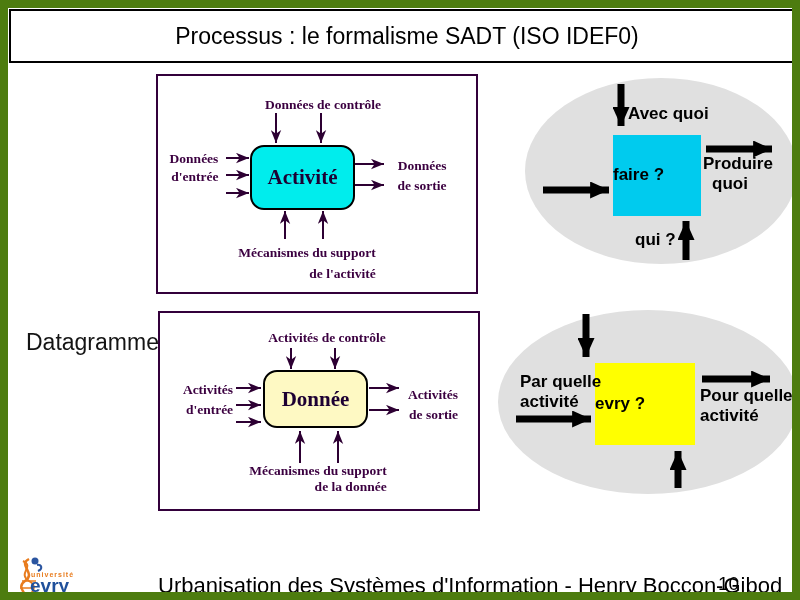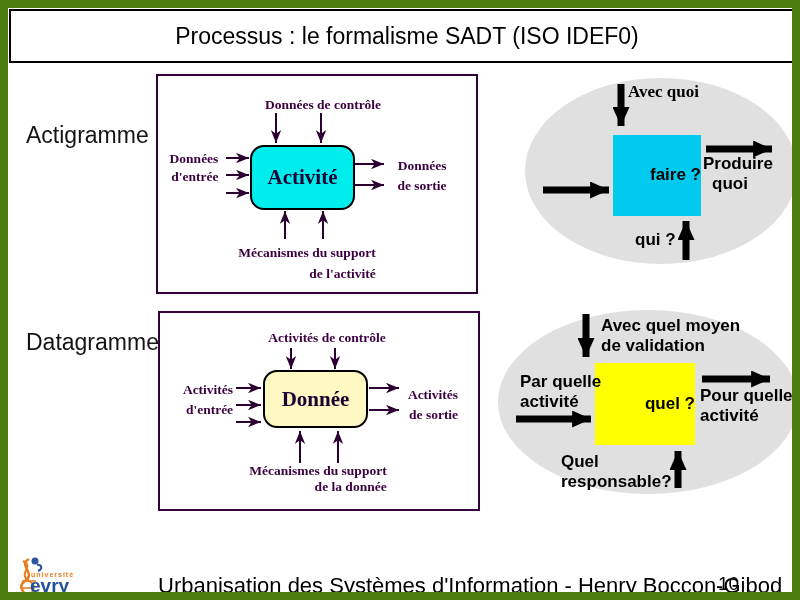--- a/index.html
+++ b/index.html
@@ -17,21 +17,21 @@
   
   .section-label{font-size:23px;color:#141414;white-space:nowrap;}
   
   .frame{border:2px solid #33003b;box-sizing:border-box;background:#fff;}
   .sadt-box{border:2px solid #000;box-sizing:border-box;border-radius:14px;display:flex;align-items:center;justify-content:center;z-index:3;}
   .sadt-box-label{font-family:"Liberation Serif",serif;font-weight:bold;font-size:21px;color:#1d0033;white-space:nowrap;}
   .sadt-label{font-family:"Liberation Serif",serif;font-weight:bold;font-size:13.5px;color:#3b0040;white-space:nowrap;z-index:6;}
   .lh18{line-height:18px}.lh20{line-height:20px}.lh21{line-height:21px}.lh16{line-height:16px}
   
   .bubble{background:#e0e0e0;border-radius:50%;z-index:1;}
-  .q-square{display:flex;align-items:center;justify-content:flex-end;z-index:3;}
+  .q-square{display:flex;align-items:center;justify-content:flex-start;z-index:3;}
   .q{font-weight:bold;font-size:17px;color:#000;white-space:nowrap;z-index:6;line-height:1.18;}
   .q-indent{padding-left:9px;}
   
   .footer-text{font-size:22px;color:#000;text-align:left;white-space:nowrap;}
   .page-number{font-size:19px;color:#000;}
   
   .logo-univ{font-size:7px;font-weight:bold;color:#e87c1e;letter-spacing:1px;white-space:nowrap;}
   .logo-name{font-size:19px;font-weight:bold;color:#20509b;line-height:15px;white-space:nowrap;}
   .logo-strip{width:34px;height:5px;background:#e87c1e;border-radius:2px;}
   svg.overlay{position:absolute;left:0;top:0;z-index:4;pointer-events:none;}
@@ -40,21 +40,20 @@
 </style>
 </head>
 <body>
 
 <div id="slide">
 
   <div class="abs title-box">
     <div class="abs title-text">Processus : le formalisme SADT (ISO IDEF0)</div>
   </div>
 
-  <div class="abs section-label" style="left:18px;top:114px;">Actigramme</div>
   <div class="abs section-label" style="left:18px;top:321px;">Datagramme</div>
 
   <div class="abs frame" style="left:148px;top:66px;width:322px;height:220px;"></div>
   <div class="abs sadt-label cx" style="left:315px;top:89px;">Données de contrôle</div>
   <div class="abs sadt-label cx lh18" style="left:186px;top:142px;">
     <div>Données</div>
     <div>d'entrée</div>
   </div>
   <div class="abs sadt-box" style="left:242px;top:137px;width:105px;height:65px;background:#00eded;">
     <span class="sadt-box-label">Activité</span>
@@ -62,21 +61,21 @@
   <div class="abs sadt-label cx lh20" style="left:414px;top:148px;">
     <div>Données</div>
     <div>de sortie</div>
   </div>
   <div class="abs sadt-label cx lh21" style="left:299px;top:234px;">
     <div>Mécanismes du support</div>
     <div>de l'activité</div>
   </div>
 
   <div class="abs bubble" style="left:517px;top:70px;width:272px;height:186px;"></div>
-  <div class="abs q" style="left:620px;top:74px;font-family:Liberation Serif, serif;">Avec quoi</div>
+  <div class="abs q" style="left:620px;top:96px;">Avec quoi</div>
   <div class="abs q-square" style="left:605px;top:127px;width:88px;height:81px;background:#00cbee;">
     <span class="q">faire ?</span>
   </div>
   <div class="abs q" style="left:695px;top:146px;">
     <div>Produire</div>
     <div class="q-indent">quoi</div>
   </div>
   <div class="abs q" style="left:627px;top:222px;">qui ?</div>
 
   <div class="abs frame" style="left:150px;top:303px;width:322px;height:200px;"></div>
@@ -91,38 +90,30 @@
   <div class="abs sadt-label cx lh20" style="left:425px;top:377px;">
     <div>Activités</div>
     <div>de sortie</div>
   </div>
   <div class="abs sadt-label cx lh16" style="left:310px;top:455px;">
     <div>Mécanismes du support</div>
     <div>de la donnée</div>
   </div>
 
   <div class="abs bubble" style="left:490px;top:302px;width:300px;height:184px;"></div>
-  <div class="abs q" style="left:593px;top:308px;">
-    <div>Avec quel moyen</div>
-    <div>de validation</div>
-  </div>
   <div class="abs q" style="left:512px;top:364px;">
     <div>Par quelle</div>
     <div>activité</div>
   </div>
   <div class="abs q-square" style="left:587px;top:355px;width:100px;height:82px;background:#ffff00;">
-    <span class="q">quel ?</span>
+    <span class="q">evry ?</span>
   </div>
   <div class="abs q" style="left:692px;top:378px;">
     <div>Pour quelle</div>
     <div>activité</div>
-  </div>
-  <div class="abs q" style="left:553px;top:444px;">
-    <div>Quel</div>
-    <div>responsable?</div>
   </div>
 
   <svg class="overlay" width="800" height="600" viewBox="0 0 800 600">
     <defs>
       <marker id="ah-thin" viewBox="0 0 10 8" refX="10" refY="4" markerWidth="13" markerHeight="11" orient="auto" markerUnits="userSpaceOnUse">
         <path d="M0,0 L10,4 L0,8 L2.8,4 Z" fill="#2d0033"></path>
       </marker>
       <marker id="ah-thick" viewBox="0 0 10 9" refX="10" refY="4.5" markerWidth="19" markerHeight="17" orient="auto" markerUnits="userSpaceOnUse">
         <path d="M0,0 L10,4.5 L0,9 Z" fill="#000"></path>
       </marker>

